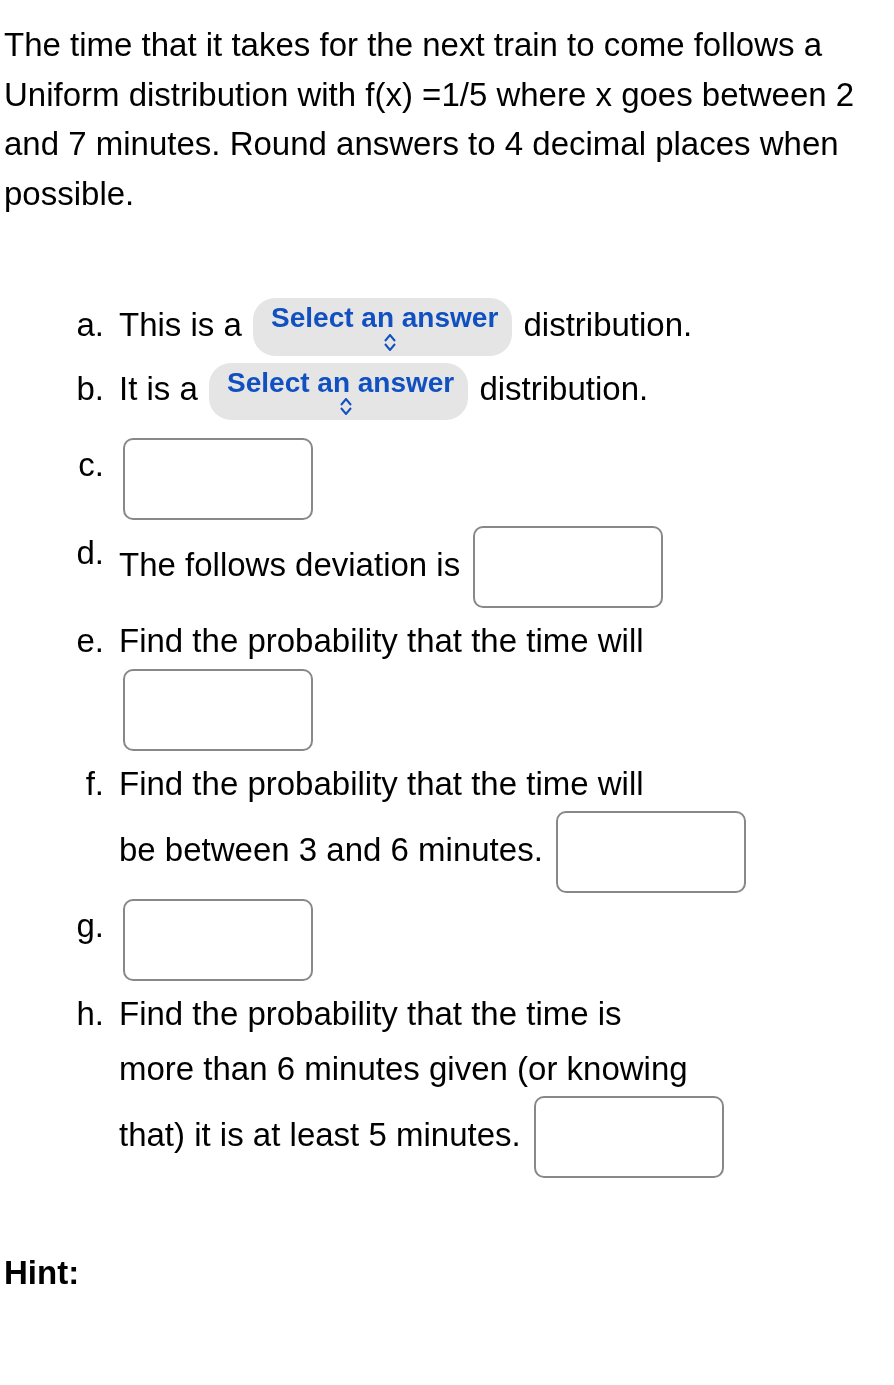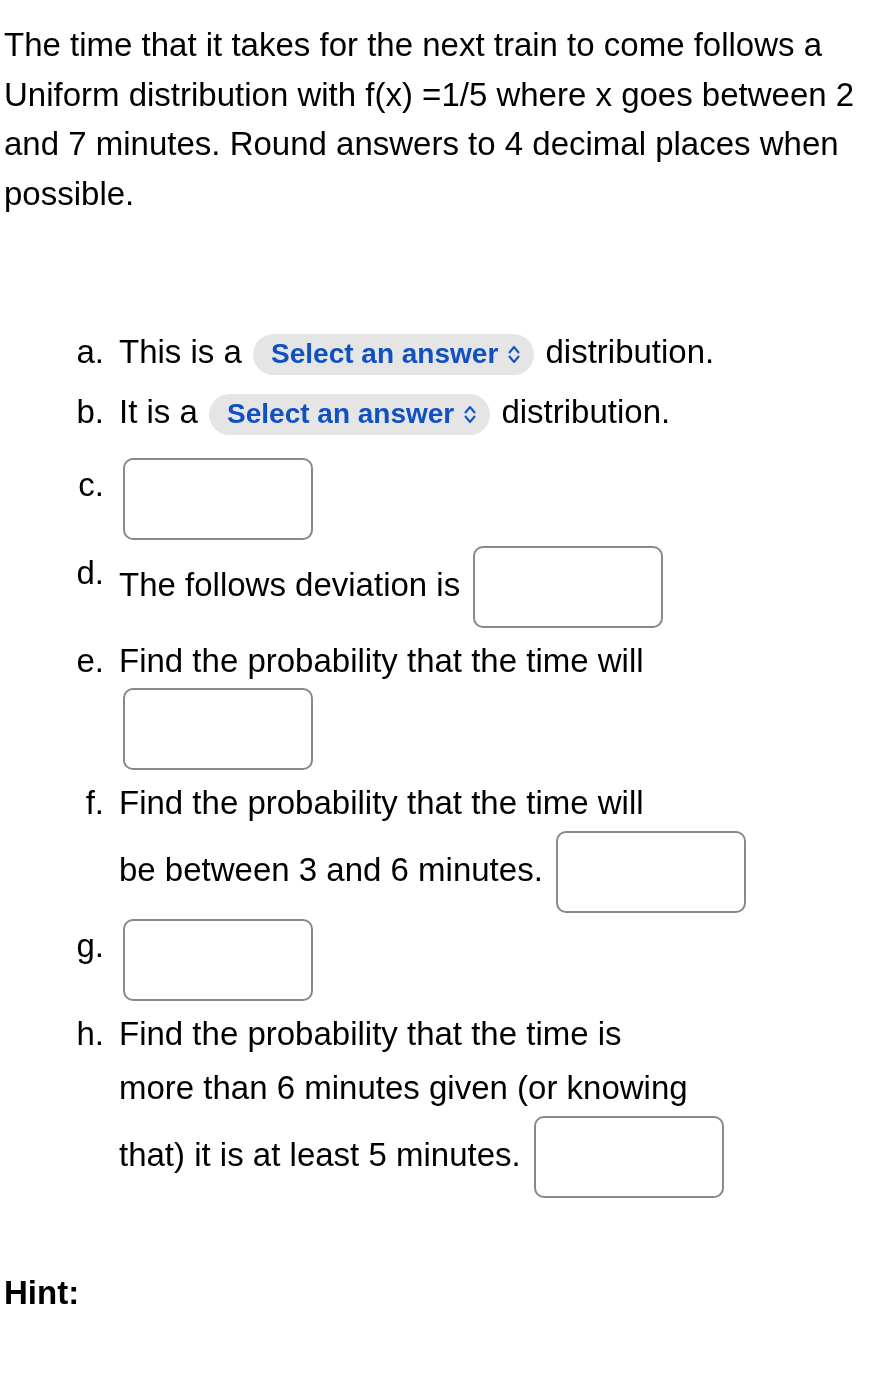--- a/index.html
+++ b/index.html
@@ -10,21 +10,21 @@
     body {
       font-family: "Trebuchet MS", "Lucida Sans Unicode", Arial, sans-serif;
       font-size: 33px;
       line-height: 1.5;
       color: #000;
       background: #fff;
       padding: 20px 4px;
       width: 894px;
     }
     .problem-statement {
-      margin-bottom: 107px;
+      margin-bottom: 80px;
     }
     ol.items {
       list-style: none;
       padding-left: 55px;
     }
     ol.items > li {
       position: relative;
       padding-left: 60px;
       margin-bottom: 6px;
       line-height: 1.65;
@@ -42,20 +42,21 @@
       background: #e5e5e5;
       color: #1050c0;
       font-weight: 700;
       font-size: 28px;
       border-radius: 22px;
       padding: 5px 14px 5px 18px;
       cursor: pointer;
       vertical-align: middle;
       line-height: 1.1;
       margin: 0 2px;
+      flex-direction: column;
     }
     .select-pill .chev {
       margin-left: 10px;
       display: inline-flex;
       flex-direction: column;
       align-items: center;
       gap: 1px;
     }
     .select-pill .chev svg {
       display: block;

